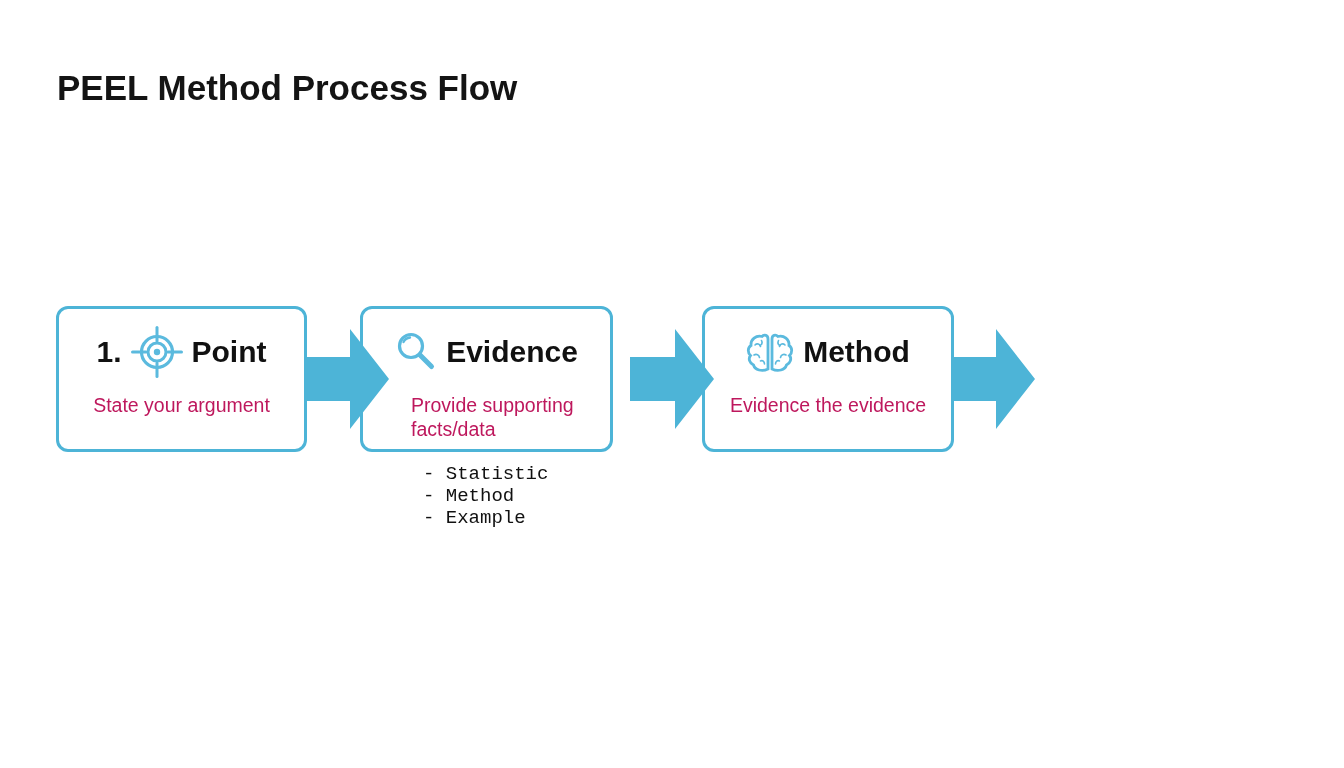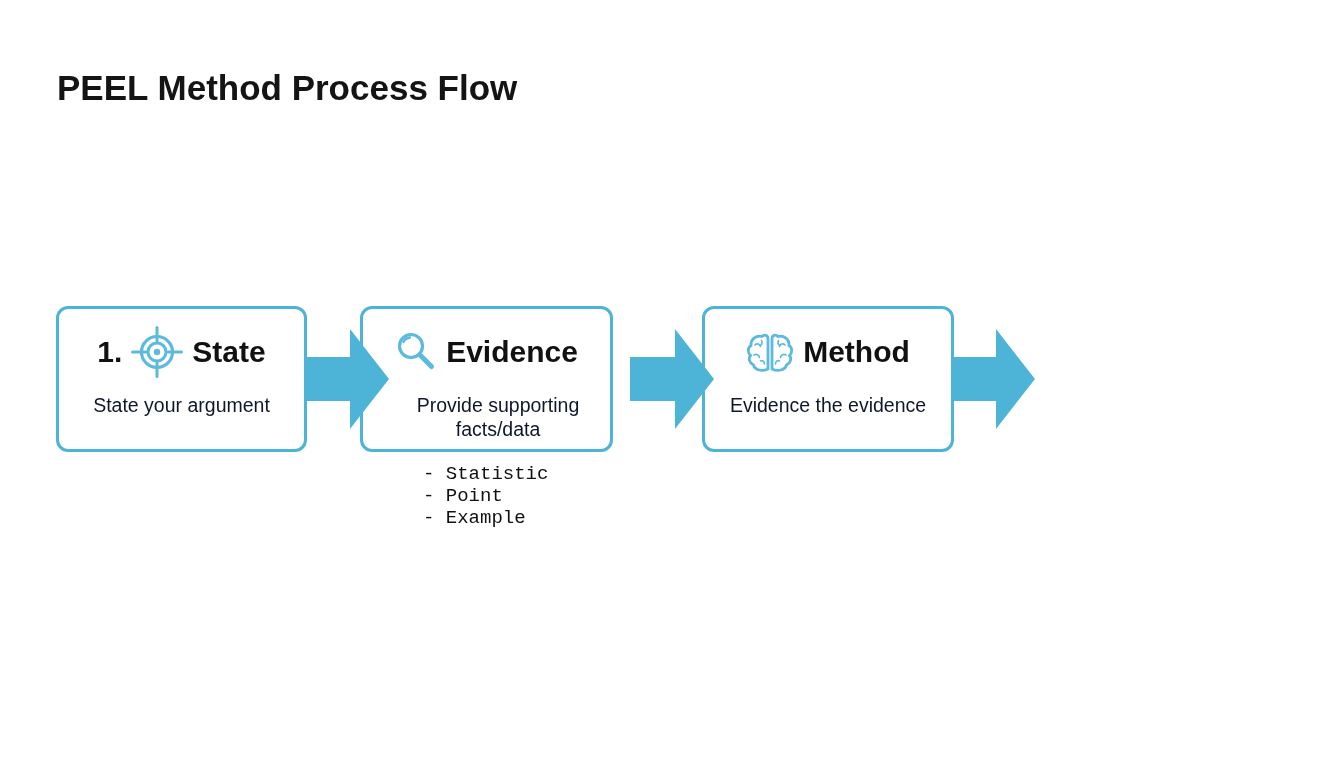--- a/index.html
+++ b/index.html
@@ -51,29 +51,29 @@
     font-size: 30px;
     font-weight: bold;
     color: var(--text);
     white-space: nowrap;
   }
   .step-number:empty { display: none; }
   .step-desc {
     margin-top: 12px;
     font-size: 19.5px;
     line-height: 24px;
-    color: #0f172a;
+    color: #be185d;
     text-align: center;
   }
   .step-desc.wrap-narrow { max-width: 175px; }
   .step-desc.align-right {
-    text-align: center;
+    text-align: left;
     align-self: flex-end;
     max-width: 188px;
-    margin-right: 18px;
+    margin-right: 11px;
   }
   .arrow {
     position: absolute;
     top: 329px;
     width: 84px;
     height: 100px;
     color: var(--accent);
     z-index: 5;
   }
   .notes {
@@ -100,21 +100,21 @@
         <g stroke="currentColor" fill="none" stroke-linecap="round">
           <circle cx="26" cy="26" r="15.5" stroke-width="3.2"></circle>
           <circle cx="26" cy="26" r="9" stroke-width="3"></circle>
           <circle cx="26" cy="26" r="3.2" fill="currentColor" stroke="none"></circle>
           <line x1="26" y1="1.5" x2="26" y2="15" stroke-width="3"></line>
           <line x1="26" y1="37" x2="26" y2="50.5" stroke-width="3"></line>
           <line x1="1.5" y1="26" x2="15" y2="26" stroke-width="3"></line>
           <line x1="37" y1="26" x2="50.5" y2="26" stroke-width="3"></line>
         </g>
       </svg>
-      <span class="step-label">State</span>
+      <span class="step-label">Point</span>
     </div>
     <div class="step-desc">State your argument</div>
   </div>
 
   <svg class="arrow" style="left:305px;" viewBox="0 0 84 100">
     <polygon points="0,28 45,28 45,0 84,50 45,100 45,72 0,72" fill="currentColor"></polygon>
   </svg>
 
   <div class="step" style="left:360px; width:253px;">
     <div class="step-header">
@@ -151,17 +151,17 @@
     <div class="step-desc">Evidence the evidence</div>
   </div>
 
   <svg class="arrow" style="left:951px;" viewBox="0 0 84 100">
     <polygon points="0,28 45,28 45,0 84,50 45,100 45,72 0,72" fill="currentColor"></polygon>
   </svg>
 
 
   <div class="notes">
     <div>- Statistic</div>
-    <div>- Point</div>
+    <div>- Method</div>
     <div>- Example</div>
   </div>
 
 </div>
 
 </body></html>

